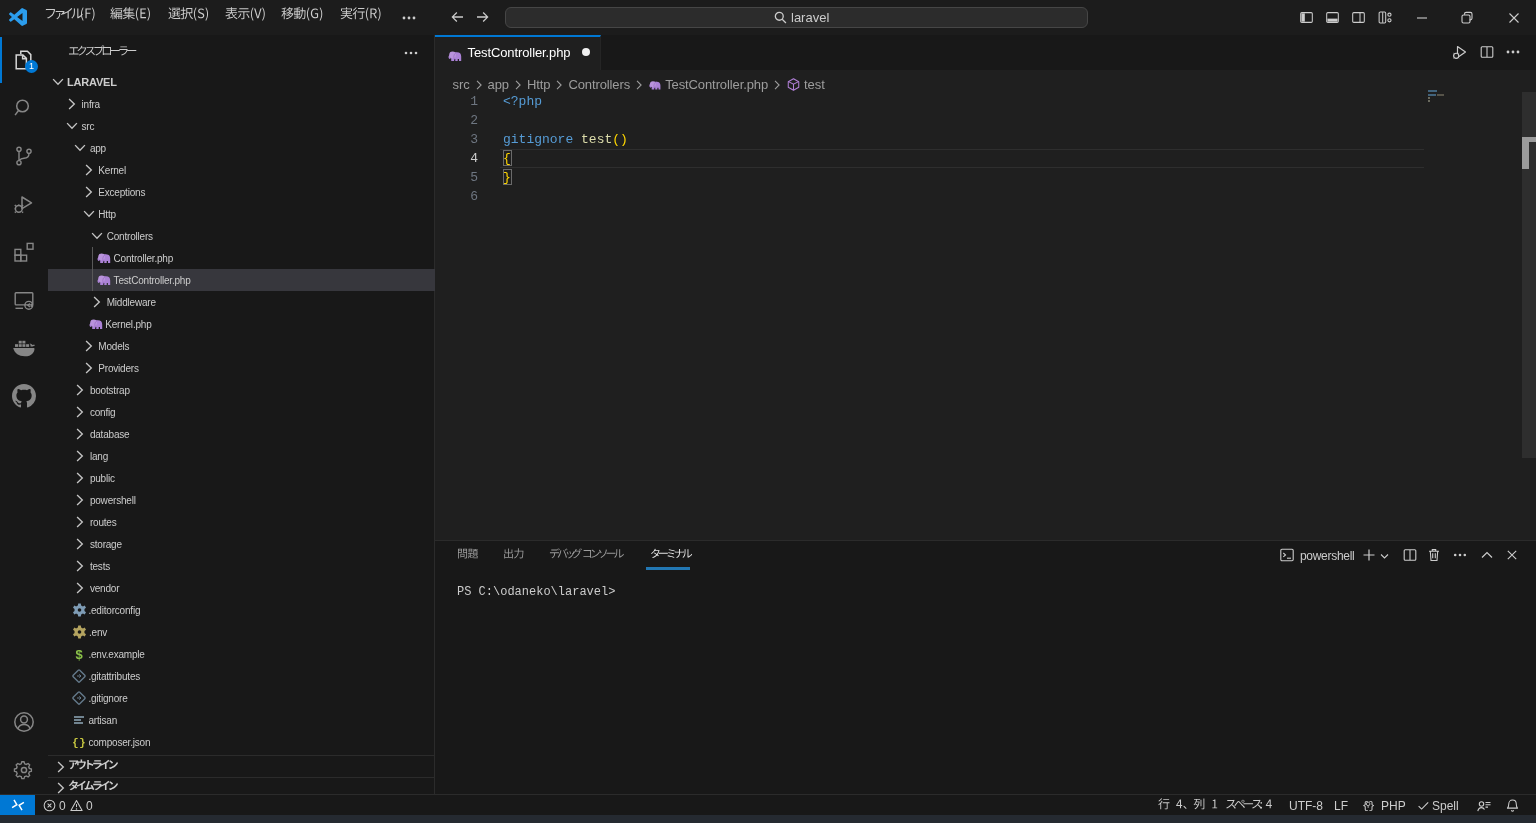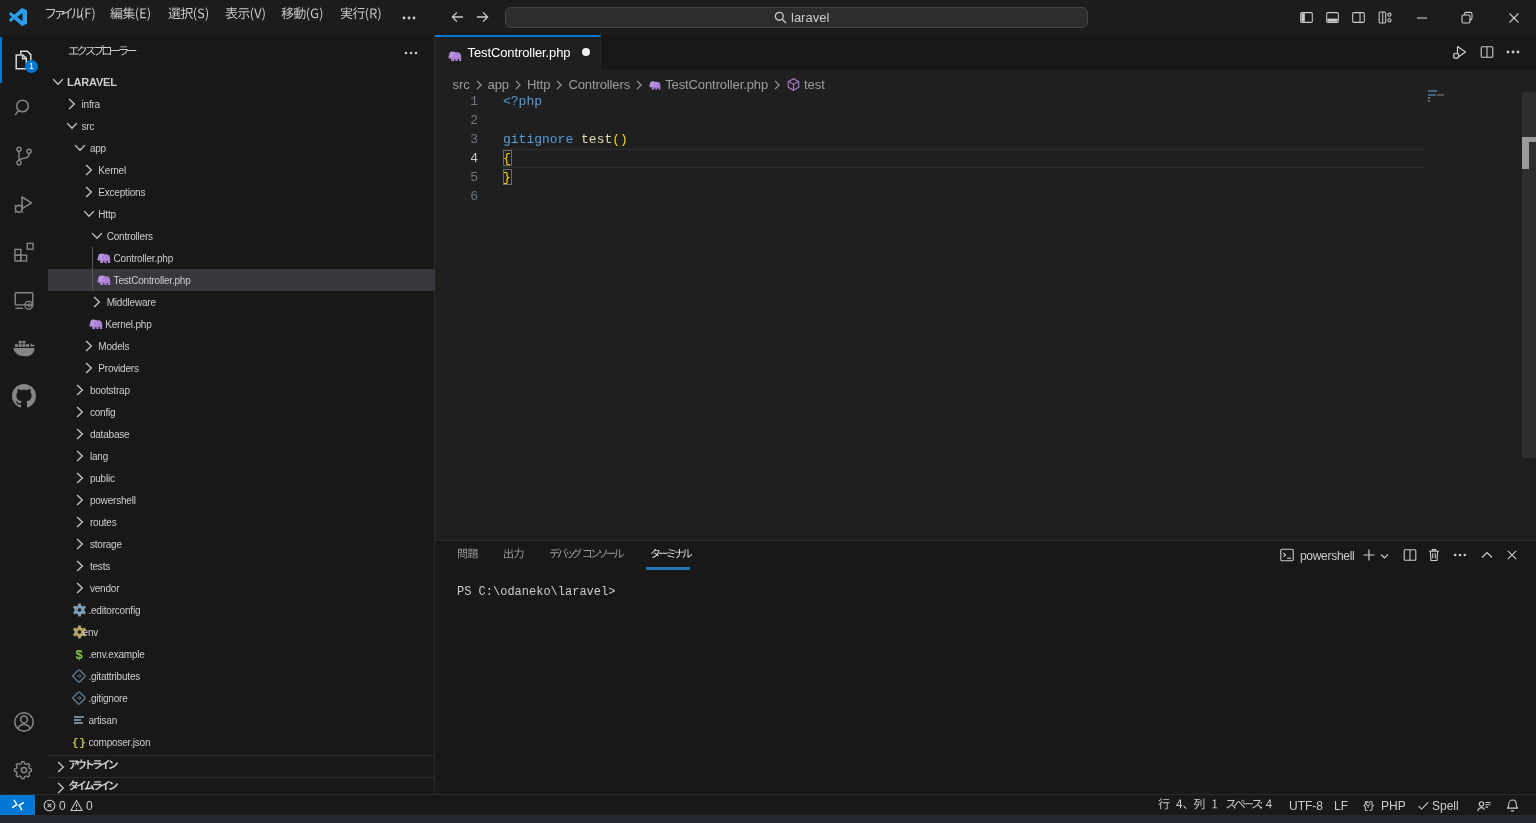--- a/index.html
+++ b/index.html
@@ -401,21 +401,21 @@
           <path fill="#7e9cb5" d="M13.5 8c0-.4 0-.7-.1-1l1.6-1.2-1.3-2.2-1.8.8c-.5-.5-1.1-.8-1.8-1L9.8 1.5H7.2L6.9 3.4c-.7.2-1.3.5-1.8 1l-1.8-.8L2 5.8 3.6 7c-.1.3-.1.6-.1 1s0 .7.1 1L2 10.2l1.3 2.2 1.8-.8c.5.5 1.1.8 1.8 1l.3 1.9h2.6l.3-1.9c.7-.2 1.3-.5 1.8-1l1.8.8 1.3-2.2L13.4 9c.1-.3.1-.6.1-1z"></path>
           <circle cx="8.5" cy="8" r="1.8" fill="#181818"></circle>
         </svg>
         <div class="rowlbl" style="left:40.4px">.editorconfig</div>
       </div>
       <div class="row" style="top:620.5px;">
         <svg class="abs" style="left:22.89999999999999px;top:3px" width="16" height="16" viewBox="0 0 16 16">
           <path fill="#b3a35f" d="M13.5 8c0-.4 0-.7-.1-1l1.6-1.2-1.3-2.2-1.8.8c-.5-.5-1.1-.8-1.8-1L9.8 1.5H7.2L6.9 3.4c-.7.2-1.3.5-1.8 1l-1.8-.8L2 5.8 3.6 7c-.1.3-.1.6-.1 1s0 .7.1 1L2 10.2l1.3 2.2 1.8-.8c.5.5 1.1.8 1.8 1l.3 1.9h2.6l.3-1.9c.7-.2 1.3-.5 1.8-1l1.8.8 1.3-2.2L13.4 9c.1-.3.1-.6.1-1z"></path>
           <circle cx="8.5" cy="8" r="1.8" fill="#181818"></circle>
         </svg>
-        <div class="rowlbl" style="left:32px">.env</div>
+        <div class="rowlbl" style="left:41px">.env</div>
       </div>
       <div class="row" style="top:642.5px;">
         <svg class="abs" style="left:22.89999999999999px;top:3px" width="16" height="16" viewBox="0 0 16 16">
           <text x="8" y="12.5" font-family="Liberation Sans" font-size="13" font-weight="bold" fill="#8bc34a" text-anchor="middle">$</text>
         </svg>
         <div class="rowlbl" style="left:40.4px">.env.example</div>
       </div>
       <div class="row" style="top:664.5px;">
         <svg class="abs" style="left:22.89999999999999px;top:3px" width="16" height="16" viewBox="0 0 16 16">
           <g transform="rotate(45 8 8)">

